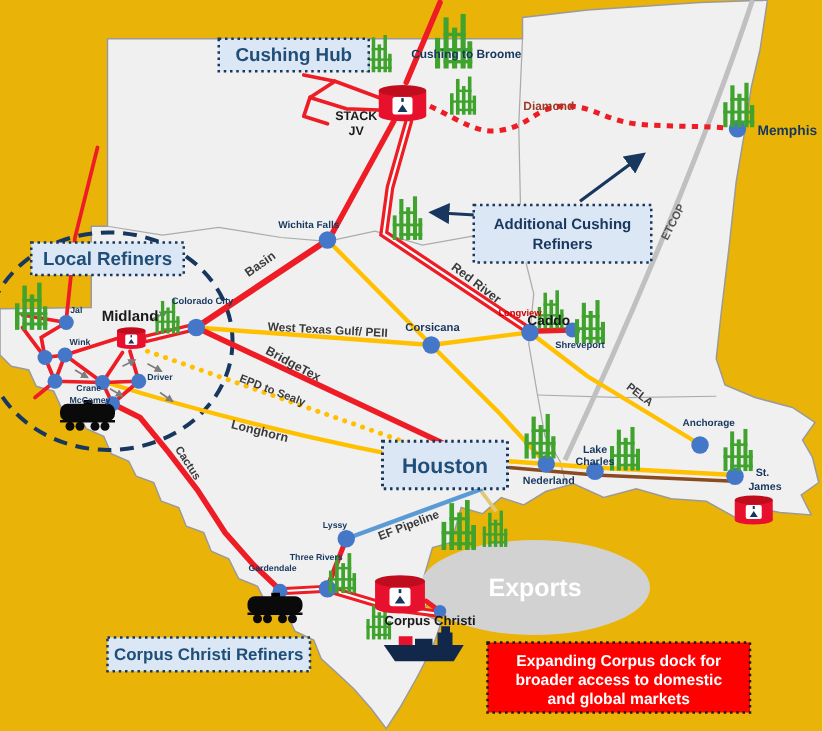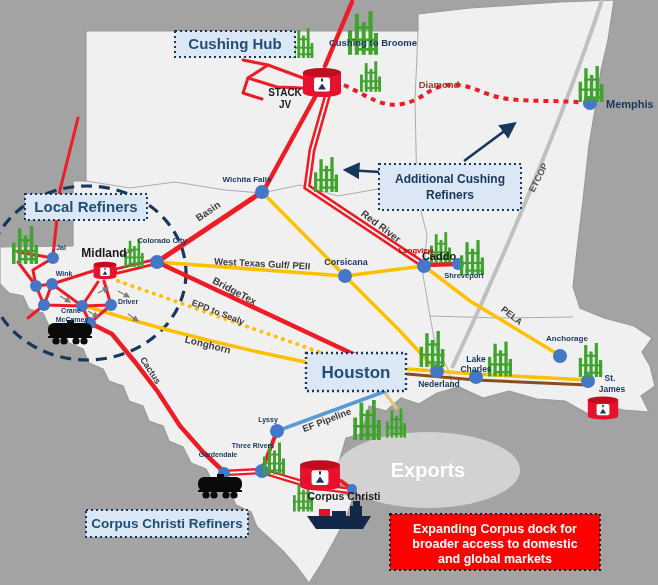--- a/index.html
+++ b/index.html
@@ -1,16 +1,16 @@
 <!DOCTYPE html>
 <html><head>
 <meta charset="utf-8">
 <style>
   html,body{margin:0;padding:0;background:#fff;}
-  .stage{position:relative;width:658px;height:585px;background:#a3a3a3;overflow:hidden;
+  .stage{position:relative;width:658px;height:585px;background:#eab308;overflow:hidden;
          font-family:"Liberation Sans",sans-serif;}
   svg{position:absolute;left:0;top:0;}
   svg text{font-family:"Liberation Sans",sans-serif;font-weight:bold;}
   .citylbl{fill:#17375e;}
   .pipelbl{fill:#3b3b3b;}
 </style>
 </head>
 <body>
 
 <div class="stage">

